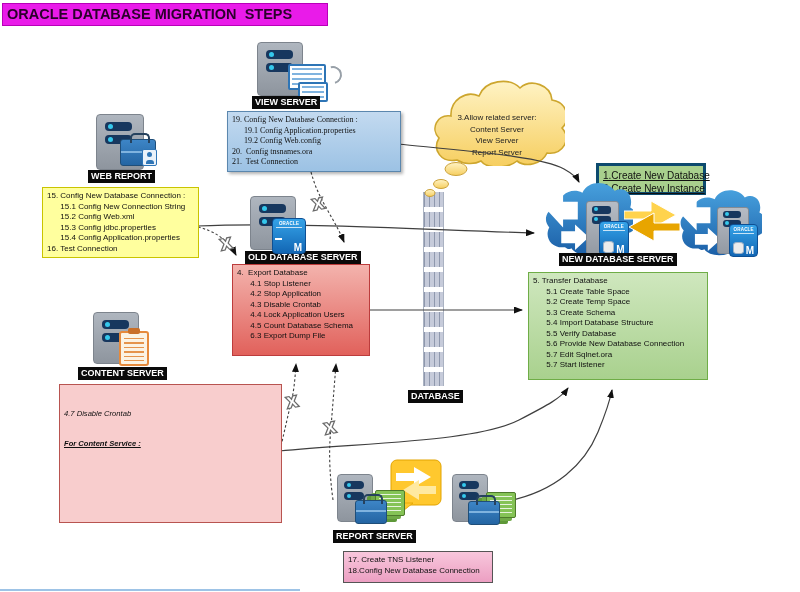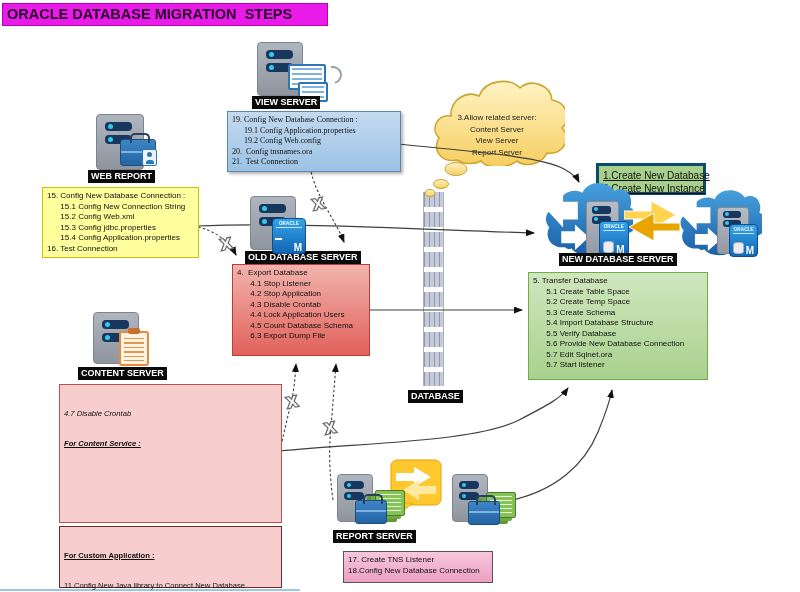--- a/index.html
+++ b/index.html
@@ -216,27 +216,20 @@
       </span>
     <span class="slot" style="top:20px;">
         <i></i>
       </span>
   </div>
   <div class="clipboard" style="left:119px;top:331px;width:26px;height:31px;"></div>
   <div class="srv-label" style="left:78px;top:367px;">CONTENT SERVER</div>
   <div class="stepbox bx-pink" style="left:59px;top:384px;width:213px;height:131px;">
     <div>4.7 Disable Crontab</div>
     <div class="hd">For Content Service :</div>
-  </div>
-  <div class="stepbox bx-custom" style="left:59px;top:526px;width:213px;height:54px;">
-    <div class="hd">For Custom Application :</div>
-    <div>11.Config New Java library to Connect New Database
-12.Config Application.properties
-13.Config ApplicationContext.XML
-14.Config tnsnames.ora</div>
   </div>
 
   <div class="stepbox bx-green1" style="left:596px;top:163px;width:96px;height:20px;">1.Create New Database
 2.Create New Instance</div>
 
   <div class="bcloud" style="left:541px;top:176px;width:92px;height:84px;">
     <svg viewBox="0 0 100 85" preserveAspectRatio="none">
       <defs>
           <linearGradient id="bgrad" x1="0" y1="0" x2="0" y2="1">
         <stop offset="0" stop-color="#47A0DD"></stop>

